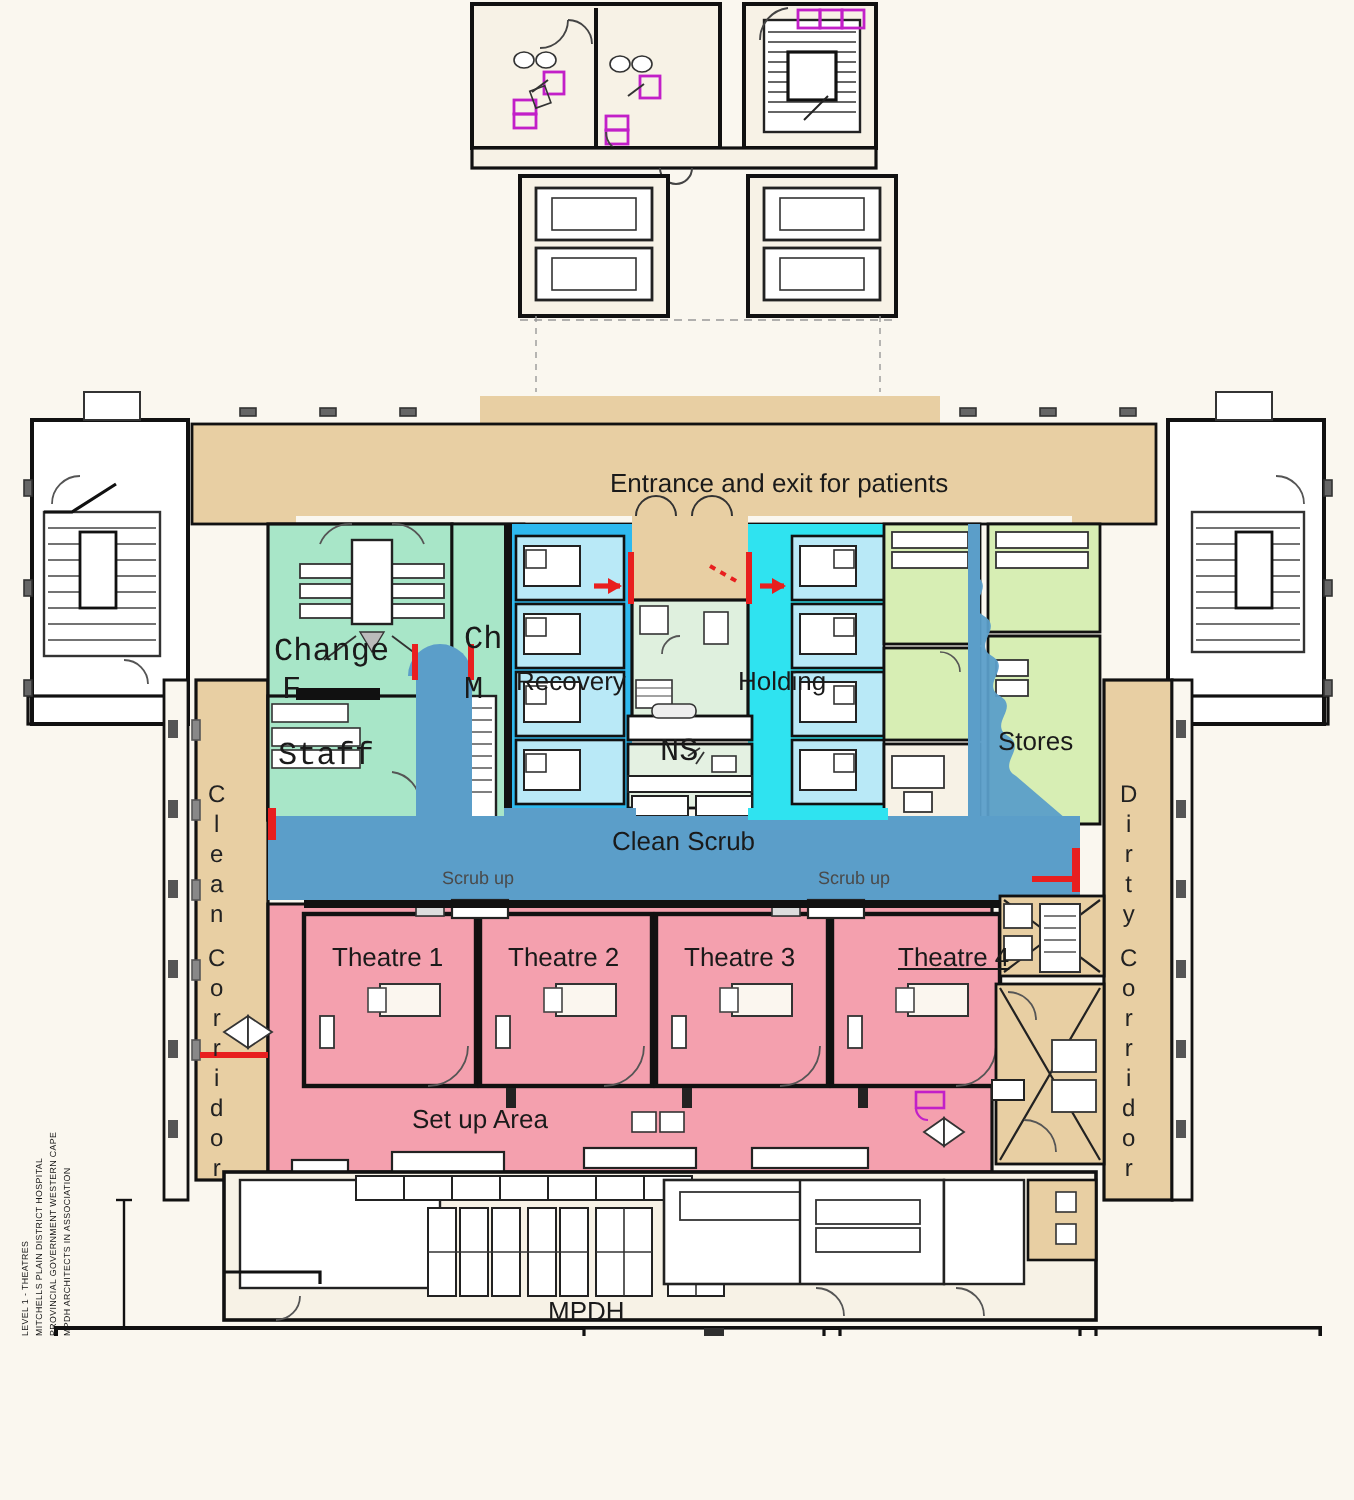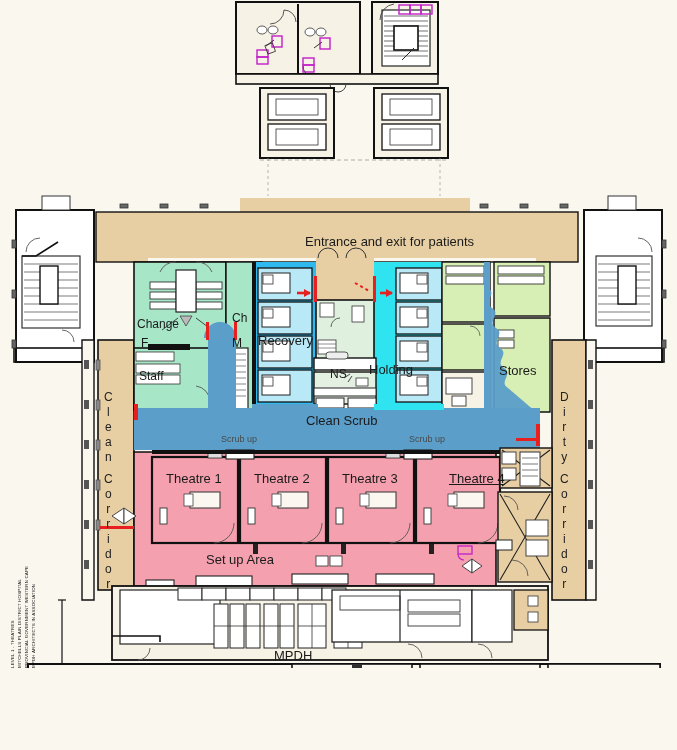--- a/index.html
+++ b/index.html
@@ -2,21 +2,21 @@
 <html><head>
 <meta charset="utf-8">
 <title>Level 1 Theatres Floor Plan</title>
 <style>
   html,body{margin:0;padding:0;background:#faf7ef;}
   body{font-family:"Liberation Sans",sans-serif;}
   #plan{position:relative;width:677px;height:668px;background:#faf7ef;overflow:hidden;}
   #plan svg{position:absolute;left:0;top:0;}
   .lbl{position:absolute;color:#1a1a1a;font-family:"Liberation Sans",sans-serif;white-space:nowrap;pointer-events:none;}
   .lbl-lg{font-size:13px;}
-  .lbl-md{font-size:12px;}
+  .lbl-md{font-size:16px;font-family:Liberation Mono, monospace;}
   .lbl-sm{font-size:9px;color:#4a4a4a;}
   .vstack{position:absolute;display:flex;flex-direction:column;align-items:center;font-size:12px;letter-spacing:0;line-height:15px;color:#222;}
   .vstack span{display:block;}
   .titleblk{position:absolute;left:6px;top:598px;width:62px;height:70px;}
   .titleblk .tt{position:absolute;transform:rotate(-90deg);transform-origin:0 0;font-size:4.4px;line-height:5.6px;color:#111;letter-spacing:.2px;font-family:"Liberation Sans",sans-serif;white-space:nowrap;}
 </style>
 </head>
 <body>
 
 <div id="plan">
@@ -556,21 +556,21 @@
 
 <div class="lbl lbl-lg" style="left:305px;top:234px;">Entrance and exit for patients</div>
 
 <div class="lbl lbl-md" style="left:137px;top:317px;">Change</div>
 <div class="lbl lbl-md" style="left:141px;top:336px;">F</div>
 <div class="lbl lbl-md" style="left:232px;top:311px;">Ch</div>
 <div class="lbl lbl-md" style="left:232px;top:336px;">M</div>
 <div class="lbl lbl-md" style="left:139px;top:369px;">Staff</div>
 
 <div class="lbl lbl-lg" style="left:258px;top:333px;">Recovery</div>
-<div class="lbl lbl-lg" style="left:369px;top:333px;margin-top:29px;">Holding</div>
+<div class="lbl lbl-lg" style="left:369px;top:333px;">Holding</div>
 <div class="lbl lbl-md" style="left:330px;top:367px;">NS</div>
 <div class="lbl lbl-lg" style="left:499px;top:363px;">Stores</div>
 <div class="lbl lbl-lg" style="left:306px;top:413px;">Clean Scrub</div>
 
 <div class="lbl lbl-sm" style="left:221px;top:434px;">Scrub up</div>
 <div class="lbl lbl-sm" style="left:409px;top:434px;">Scrub up</div>
 
 <div class="lbl lbl-lg" style="left:166px;top:471px;">Theatre 1</div>
 <div class="lbl lbl-lg" style="left:254px;top:471px;">Theatre 2</div>
 <div class="lbl lbl-lg" style="left:342px;top:471px;">Theatre 3</div>

